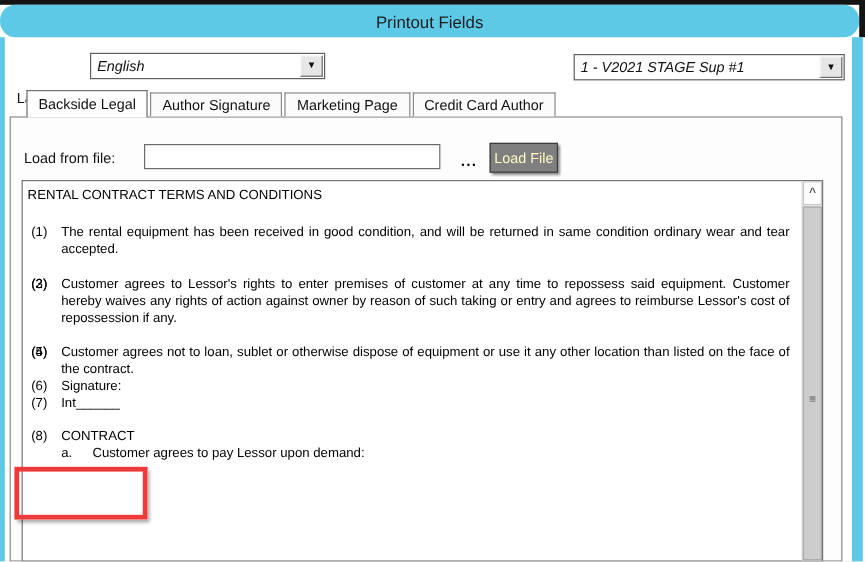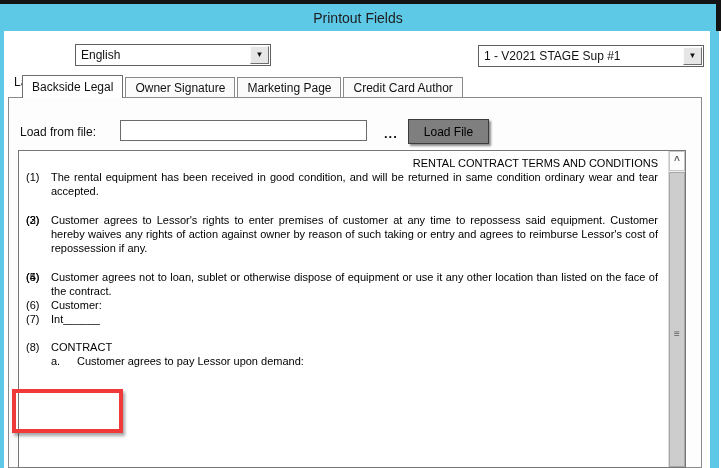--- a/index.html
+++ b/index.html
@@ -3,64 +3,64 @@
 <meta charset="utf-8">
 <style>
   * { margin:0; padding:0; box-sizing:border-box; }
   body { background:#d0d0d0; font-family:"Liberation Sans", sans-serif; }
   .screen{ position:relative; width:721px; height:468px; background:#fff; overflow:hidden;
            font-family:"Liberation Sans", sans-serif; }
 
   
   .top-strip{ position:absolute; left:0; top:0; width:721px; height:4px; background:#141414; }
   .titlebar{ position:absolute; left:0; top:4px; width:716px; height:27px; background:#5ec8e7;
-             display:flex; align-items:center; justify-content:center; font-size:14px; color:#1d1d1d; }
+             display:flex; align-items:center; justify-content:center; font-size:14px; color:#1d1d1d;border-radius:13px; }
   .corner-dark{ position:absolute; right:0; top:0; width:5px; height:31px; background:#141414; }
   .frame-left{ position:absolute; left:0; top:31px; width:4px; height:437px; background:#5ec8e7; }
   .frame-right{ position:absolute; left:710px; top:31px; width:9px; height:437px; background:#5ec8e7; }
 
   .label{ position:absolute; font-size:12px; color:#111; }
 
   
   .combo{ position:absolute; height:22px; background:#fff; border:1px solid #5f5f5f;
           display:flex; align-items:center; justify-content:space-between;
-          font-size:12px; color:#111; padding-left:5px; }
+          font-size:12px; color:#111; padding-left:5px;font-style:italic; }
   .combo .arrow-btn{ width:19px; height:18px; margin-right:1px; background:#e6e6e6;
           border:1px solid; border-color:#fafafa #6e6e6e #6e6e6e #fafafa;
           display:flex; align-items:center; justify-content:center;
           font-size:8px; color:#111; line-height:1; }
 
   
   .tabs{ position:absolute; left:10px; top:75px; display:flex; align-items:flex-end; z-index:3;padding-left:12px; }
   .tab{ border:1px solid #8a8a8a; border-bottom:none; background:#fbfbfb; font-size:12px;
         color:#111; padding:0 9px; height:20px; display:flex; align-items:center; margin-right:2px; }
   .tab.active{ height:23px; background:#fff; margin-bottom:-1px; border-color:#6e6e6e; }
 
   .tab-panel{ position:absolute; left:8px; top:97px; width:694px; height:371px;
               border:1px solid #8a8a8a; background:#fdfdfd; }
 
   
   .file-input{ position:absolute; left:120px; top:120px; width:247px; height:21px;
                border:1px solid #6b6b6b; background:#fff; font-size:12px; padding:0 3px;
                font-family:"Liberation Sans", sans-serif; }
   .browse{ position:absolute; left:384px; top:126px; font-size:13px; font-weight:bold;
            color:#111; letter-spacing:1px; cursor:pointer; }
-  .load-btn{ position:absolute; left:408px; top:119px; width:81px; height:25px;
-             background:#7f7f7f; color:#000000; font-size:12px; border:1px solid #3c3c3c;
+  .load-btn{ position:absolute; left:408px; top:119px; width:57px; height:25px;
+             background:#7f7f7f; color:#fef9c3; font-size:12px; border:1px solid #3c3c3c;
              box-shadow:2px 2px 2px rgba(0,0,0,0.45);
              display:flex; align-items:center; justify-content:center;
              font-family:"Liberation Sans", sans-serif; }
 
   
   .textbox{ position:absolute; left:18px; top:150px; width:668px; height:318px;
             border:1px solid #767676; background:#fff; }
   .contract-body{ position:absolute; left:1px; top:0; right:19px; bottom:0;
                   padding:5px 8px 0 3px; font-size:11px; line-height:14px; color:#000;
                   overflow:hidden; }
-  .heading{ text-align:right; }
+  .heading{ text-align:left; margin-bottom:17px; }
   .clause{ position:relative; padding-left:28px; text-align:justify; margin-bottom:15px; }
   .clause .num{ position:absolute; left:3px; }
   .clause.tight{ margin-bottom:0; }
   .clause.gap-top{ margin-top:14px; }
   .sub{ position:relative; padding-left:26px; text-align:left; }
   .sub .sub-num{ position:absolute; left:0; }
 
   
   .scrollbar{ position:absolute; top:0; right:0; bottom:0; width:17px; background:#f0f0f0;
               border-left:1px solid #dcdcdc; }
@@ -99,21 +99,21 @@
   <div class="combo" style="left:478px; top:45px; width:226px;">
     <span>1 - V2021 STAGE Sup #1</span>
     <span class="arrow-btn">▼</span>
   </div>
 
   <div class="tabs">
     <div class="tab active">
       <span>Backside Legal</span>
     </div>
     <div class="tab">
-      <span>Owner Signature</span>
+      <span>Author Signature</span>
     </div>
     <div class="tab">
       <span>Marketing Page</span>
     </div>
     <div class="tab">
       <span>Credit Card Author</span>
     </div>
   </div>
 
   <div class="tab-panel"></div>
@@ -145,21 +145,21 @@
         <span class="num">(4)</span>
       </div>
 
       <div class="clause tight">
         <span class="num">(5)</span>
         <span>Customer agrees not to loan, sublet or otherwise dispose of equipment or use it any other location than listed on the face of the contract.</span>
       </div>
 
       <div class="clause tight">
         <span class="num">(6)</span>
-        <span>Customer:</span>
+        <span>Signature:</span>
       </div>
 
       <div class="clause tight">
         <span class="num">(7)</span>
         <span>Int______</span>
       </div>
 
       <div class="clause tight gap-top">
         <span class="num">(8)</span>
         <span>CONTRACT</span>

